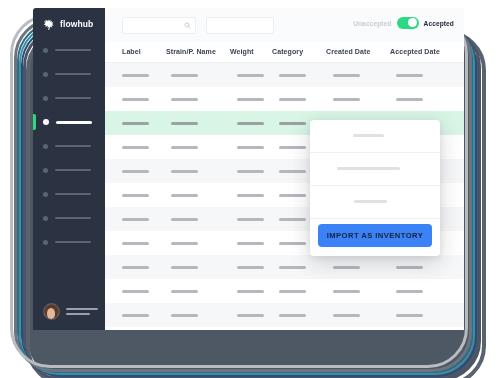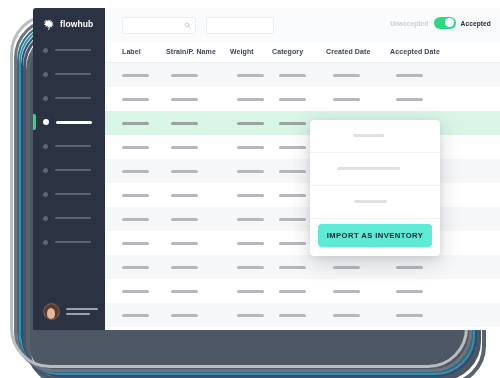--- a/index.html
+++ b/index.html
@@ -18,23 +18,24 @@
   .ring-r1{left:14px;  top:18px; width:452px; height:348px; border:3px solid #6d747e;}
   .ring-r2{left:17px;  top:21px; width:452px; height:348px; border:2px solid #2f6f86;}
   .ring-r3{left:19px;  top:23px; width:452px; height:348px; border:2px solid #3a8fa8;}
   .ring-r4{left:21px;  top:25px; width:452px; height:348px; border:2px solid #2a4d7a;}
   .ring-r5{left:23px;  top:27px; width:452px; height:348px; border:3px solid #4c5663;}
   .ring-r6{left:26px;  top:30px; width:452px; height:348px; border:4px solid #59636f;}
   .ring-body{left:28px;top:32px;width:452px;height:348px;background:#4e5865;border-radius:40px;}
 
   
   .screen{
-    position:absolute;left:33px;top:8px;width:468px;height:322px;
+    position:absolute;left:33px;top:8px;width:415px;height:322px;
     background:#ffffff;overflow:hidden;
     border-top-left-radius:3px;
+    padding-left:16px;
   }
 
   
   .sidebar{
     position:absolute;left:0;top:0;width:72px;height:322px;
     background:#2b3342;
   }
   .brand{position:absolute;left:10px;top:9px;display:flex;align-items:center;gap:4px;}
   .brand-mark{width:13px;height:13px;display:block;}
   .brand-text{color:#ffffff;font-size:8.5px;font-weight:700;letter-spacing:.1px;}
@@ -95,21 +96,21 @@
     box-shadow:0 6px 22px rgba(20,28,45,.18), 0 2px 6px rgba(20,28,45,.08);
     z-index:6;
   }
   .modal-sec{position:relative;height:32px;border-bottom:1px solid #f0f1f3;}
   .modal-sec .ph{position:absolute;top:14px;height:3px;border-radius:2px;background:#dfe1e4;}
   .ph.p1{left:43px;width:31px;}
   .ph.p2{left:27px;width:63px;}
   .ph.p3{left:44px;width:33px;}
   .modal-btn{
     position:absolute;left:8px;right:8px;bottom:9px;height:23px;
-    background:#5eead4;border-radius:4px;
+    background:#3b82f6;border-radius:4px;
     display:flex;align-items:center;justify-content:center;
     color:#16213a;font-size:7.6px;font-weight:700;letter-spacing:.45px;
   }
 </style>
 </head>
 <body>
 
 <div class="stage">
 
   <div class="ring ring-body"></div>

